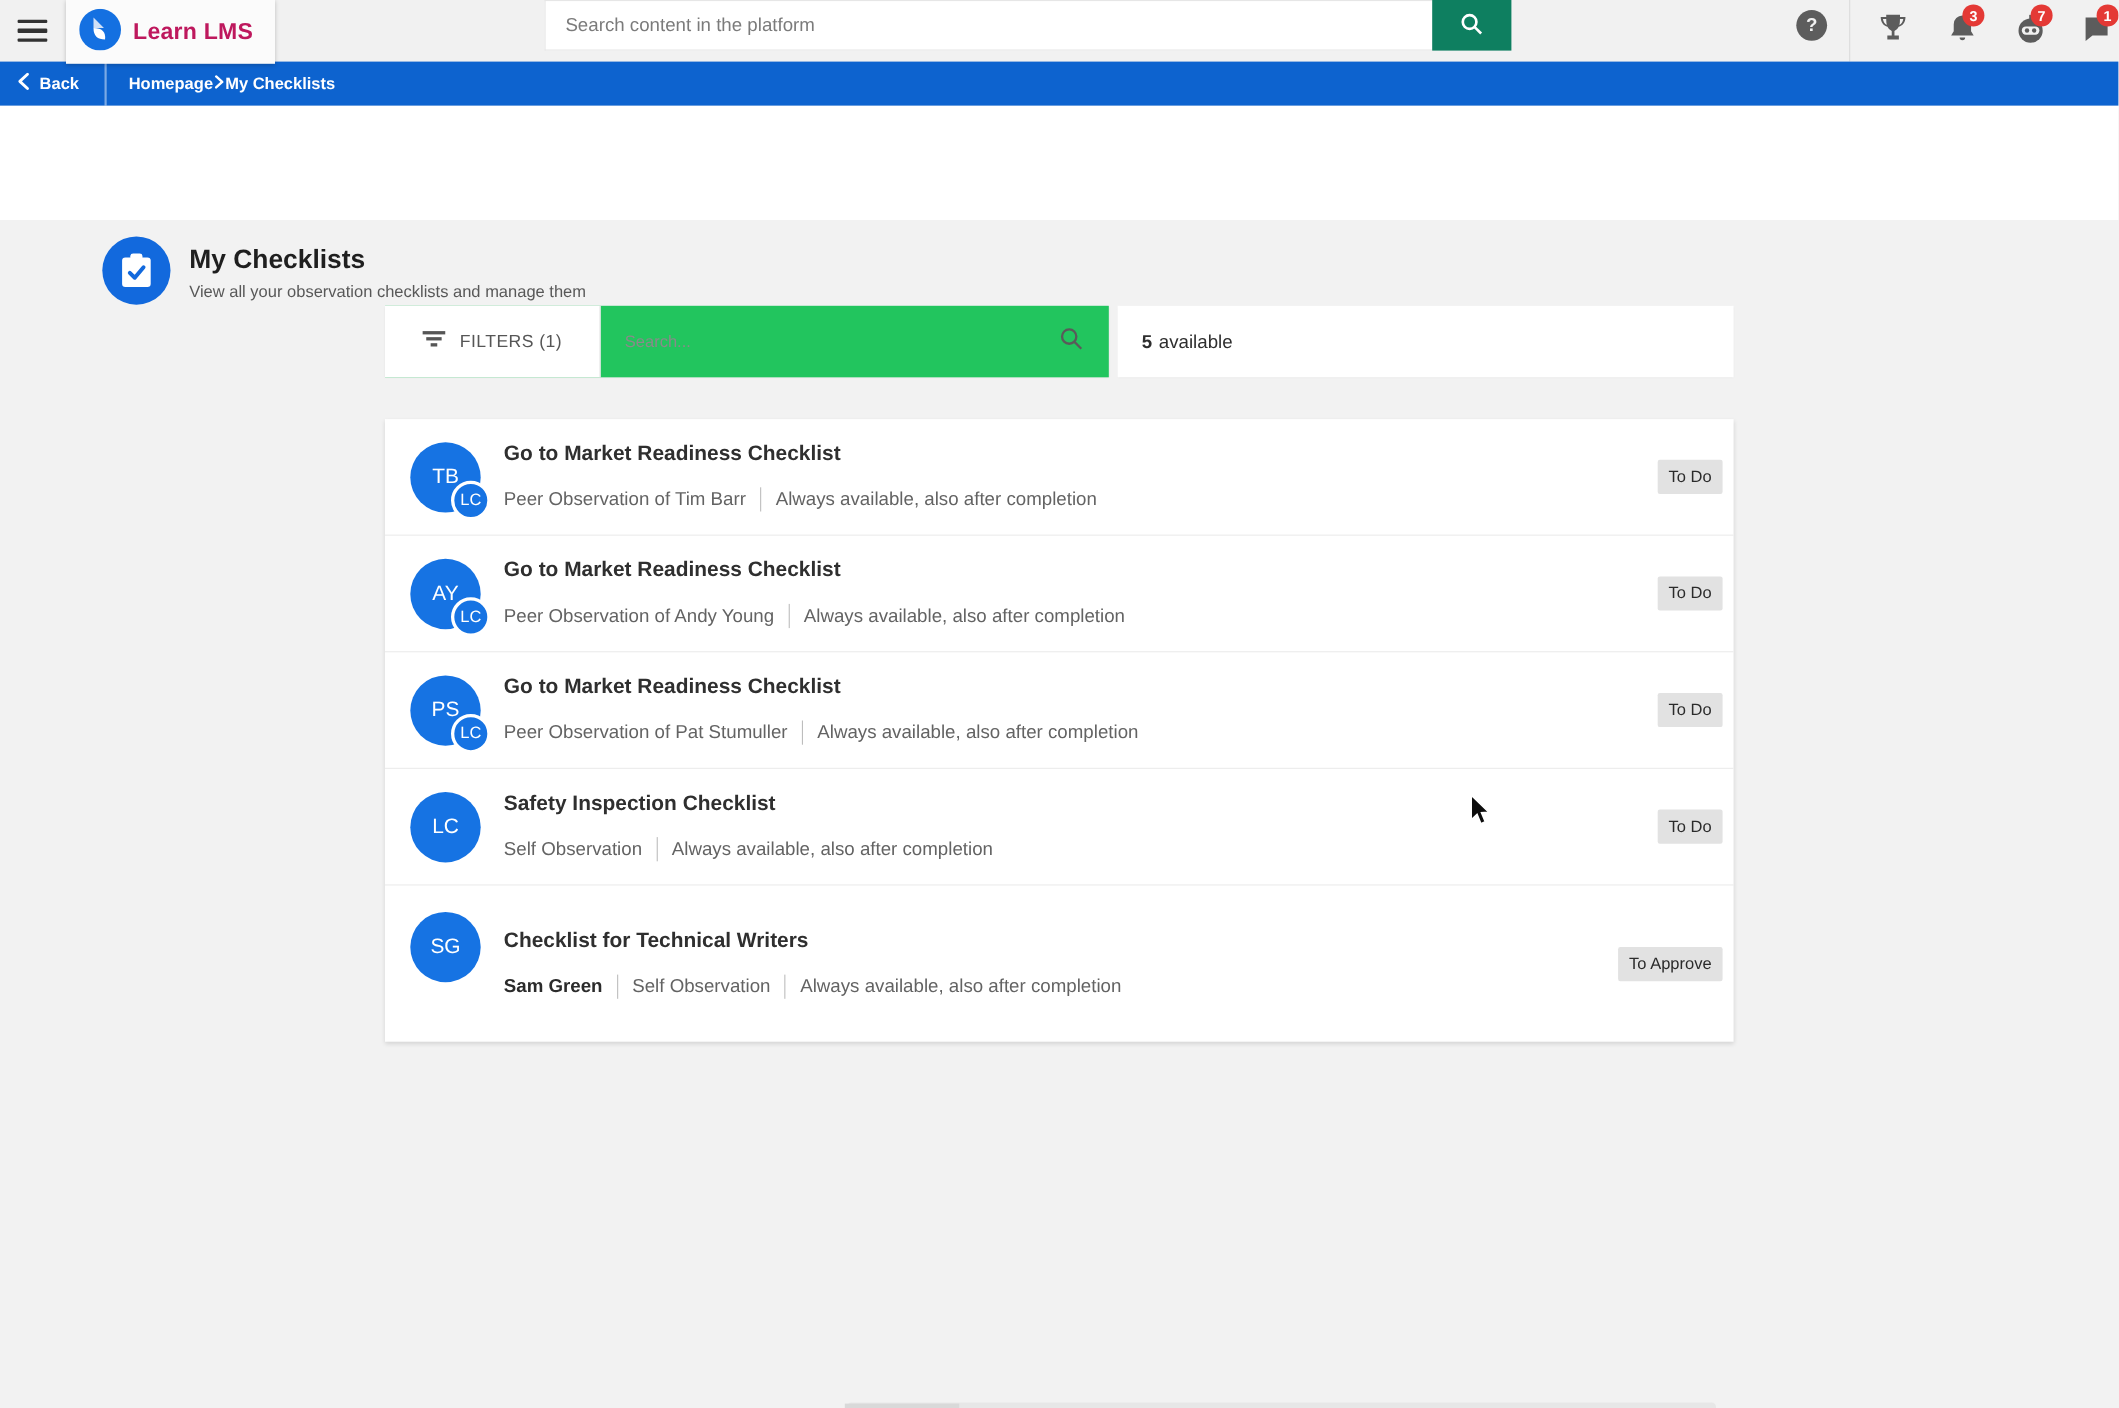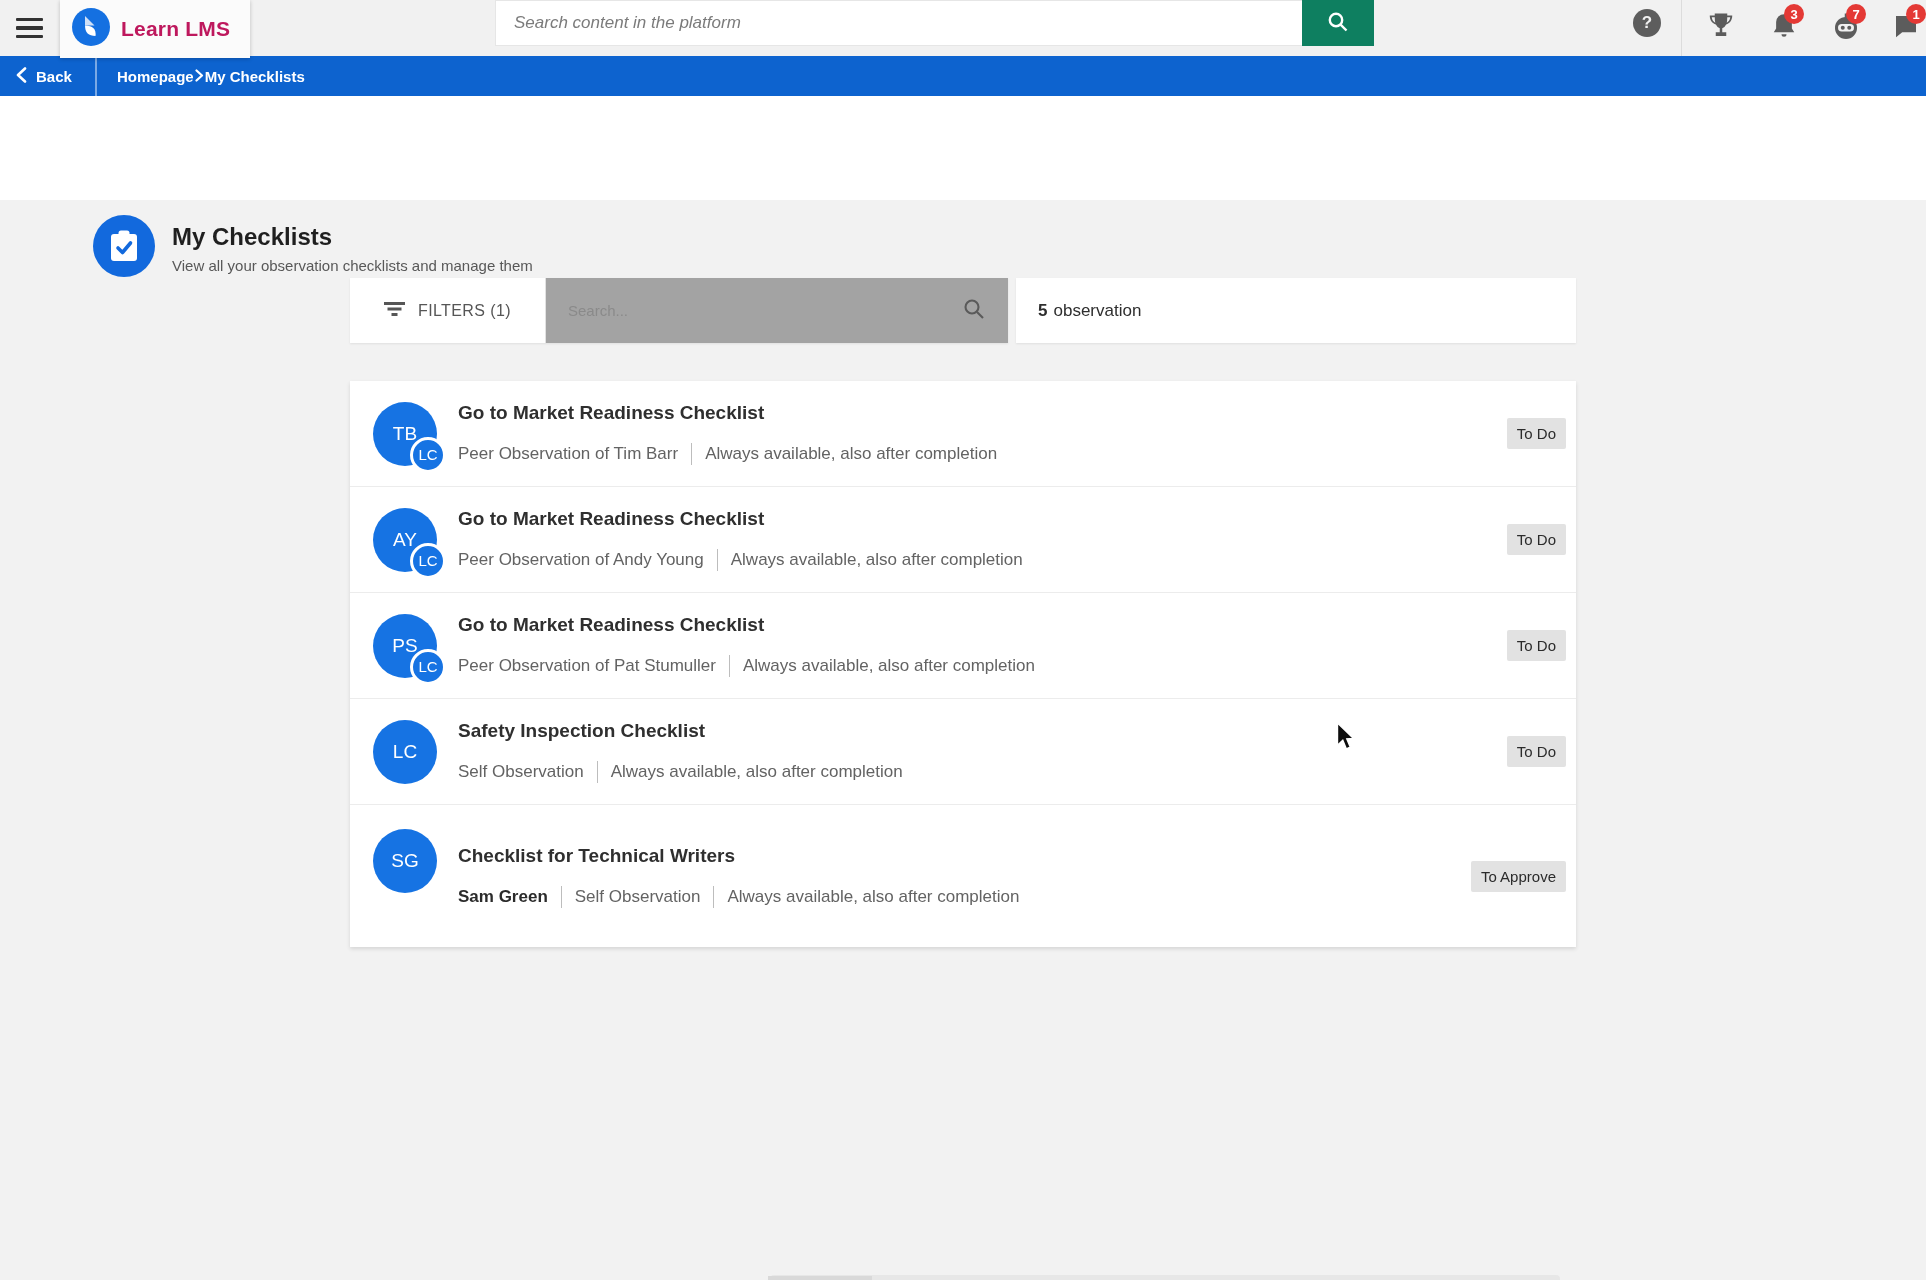--- a/index.html
+++ b/index.html
@@ -12,21 +12,21 @@
     color: #2b2b2b;
   }
   
   .header { position:absolute; top:0; left:0; width:1926px; height:56px; background:#f1f1f1; }
   .hamburger { position:absolute; left:16px; top:14px; width:30px; height:28px; cursor:pointer; display:flex; flex-direction:column; justify-content:center; gap:5px; }
   .hamburger span { display:block; width:27px; height:3.5px; background:#323232; border-radius:1px; }
   .logo-tile { position:absolute; left:60px; top:0; width:190px; height:58px; background:#fbfbfb;
     box-shadow:0 1px 4px rgba(0,0,0,.22); display:flex; align-items:center; gap:11px; padding-left:12px; z-index:6; cursor:pointer; }
   .logo-text { font-size:21px; font-weight:bold; color:#be185d; letter-spacing:.2px; }
   .search-wrap { position:absolute; left:495px; top:0; height:46px; display:flex; }
-  .search-input { width:807px; height:46px; border:1px solid #e6e6e6; border-right:none; background:#fff; padding:12px 18px; font-size:17px; font-family:inherit; color:#4d7c0f; outline:none;font-style:italic; }
+  .search-input { width:807px; height:46px; border:1px solid #e6e6e6; border-right:none; background:#fff; padding:12px 18px; font-size:17px; font-family:inherit; color:#4d7c0f; outline:none; }
   .search-input::placeholder { color:#7b7b7b; }
   .search-btn { width:72px; height:46px; background:#0e7f60; border:none; display:flex; align-items:center; justify-content:center; cursor:pointer; }
   .help-btn { position:absolute; left:1633px; top:9px; width:28px; height:28px; border-radius:50%; background:#5d5d5d;
     display:flex; align-items:center; justify-content:center; color:#f1f1f1; font-size:17px; font-weight:bold; cursor:pointer; }
   .header-vdiv { position:absolute; left:1681px; top:0; width:1px; height:56px; background:#dcdcdc; }
   .hicon { position:absolute; top:11px; width:30px; height:30px; cursor:pointer; }
   .hicon svg { width:30px; height:30px; }
   .hicon-trophy { left:1706px; }
   .hicon-bell { left:1769px; }
   .hicon-bot { left:1831px; }
@@ -40,21 +40,21 @@
   .crumbs { position:absolute; left:117px; top:0; height:40px; display:flex; align-items:center; gap:1px; font-size:15px; }
   .crumb-home { font-weight:bold; cursor:pointer; }
   .crumb-current { font-weight:bold; }
   
   .title-section { position:absolute; top:96px; left:0; width:1926px; height:104px; background:#fff; }
   .title-icon { position:absolute; left:93px; top:119px; width:62px; height:62px; border-radius:50%; background:#1269dd;
     display:flex; align-items:center; justify-content:center; }
   .page-title { position:absolute; left:172px; top:127px; font-size:24px; font-weight:bold; color:#1f1f1f; }
   .page-subtitle { position:absolute; left:172px; top:161px; font-size:15px; color:#585858; }
   
-  .toolbar-card { position:absolute; left:350px; top:278px; width:658px; height:65px; background:#a3a3a3; display:flex; box-shadow:0 1px 2px rgba(0,0,0,.08); }
+  .toolbar-card { position:absolute; left:350px; top:278px; width:658px; height:65px; background:#22c55e; display:flex; box-shadow:0 1px 2px rgba(0,0,0,.08); }
   .filters-btn { width:196px; height:100%; border-right:1px solid #e2e2e2; display:flex; align-items:center; justify-content:center; gap:13px;
     color:#565656; font-size:16px; letter-spacing:.4px; cursor:pointer; background:#fff; border-top:none; border-left:none; border-bottom:none; font-family:inherit; }
   .toolbar-search { flex:1; display:flex; align-items:center; padding:0 22px; gap:10px; }
   .toolbar-search input { flex:1; border:none; outline:none; font-size:15px; font-family:inherit; color:#444; background:transparent; }
   .toolbar-search input::placeholder { color:#8a8a8a; }
   .count-card { position:absolute; left:1016px; top:278px; width:560px; height:65px; background:#fff; display:flex; align-items:center;
     padding-left:22px; gap:6px; font-size:17px; color:#2e2e2e; box-shadow:0 1px 2px rgba(0,0,0,.08); }
   .count-num { font-weight:bold; }
   
   .list-card { position:absolute; left:350px; top:381px; width:1226px; background:#fff; box-shadow:0 2px 4px rgba(0,0,0,.12); }
@@ -195,21 +195,21 @@
     <span>
       <svg width="24" height="24" viewBox="0 0 24 24" fill="none" stroke="#5a5a5a" stroke-width="2.1">
         <circle cx="10" cy="10" r="6.5"></circle>
           <line x1="15" y1="15" x2="21" y2="21"></line>
       </svg>
     </span>
   </div>
 </div>
 <div class="count-card">
   <span class="count-num">5</span>
-  <span>observation</span>
+  <span>available</span>
 </div>
 
 <div class="list-card">
     <div class="row">
     <div class="avatar">
       <span>TB</span>
       <span class="avatar-overlay">LC</span>
     </div>
     <div class="row-text">
       <div class="row-title">Go to Market Readiness Checklist</div>

